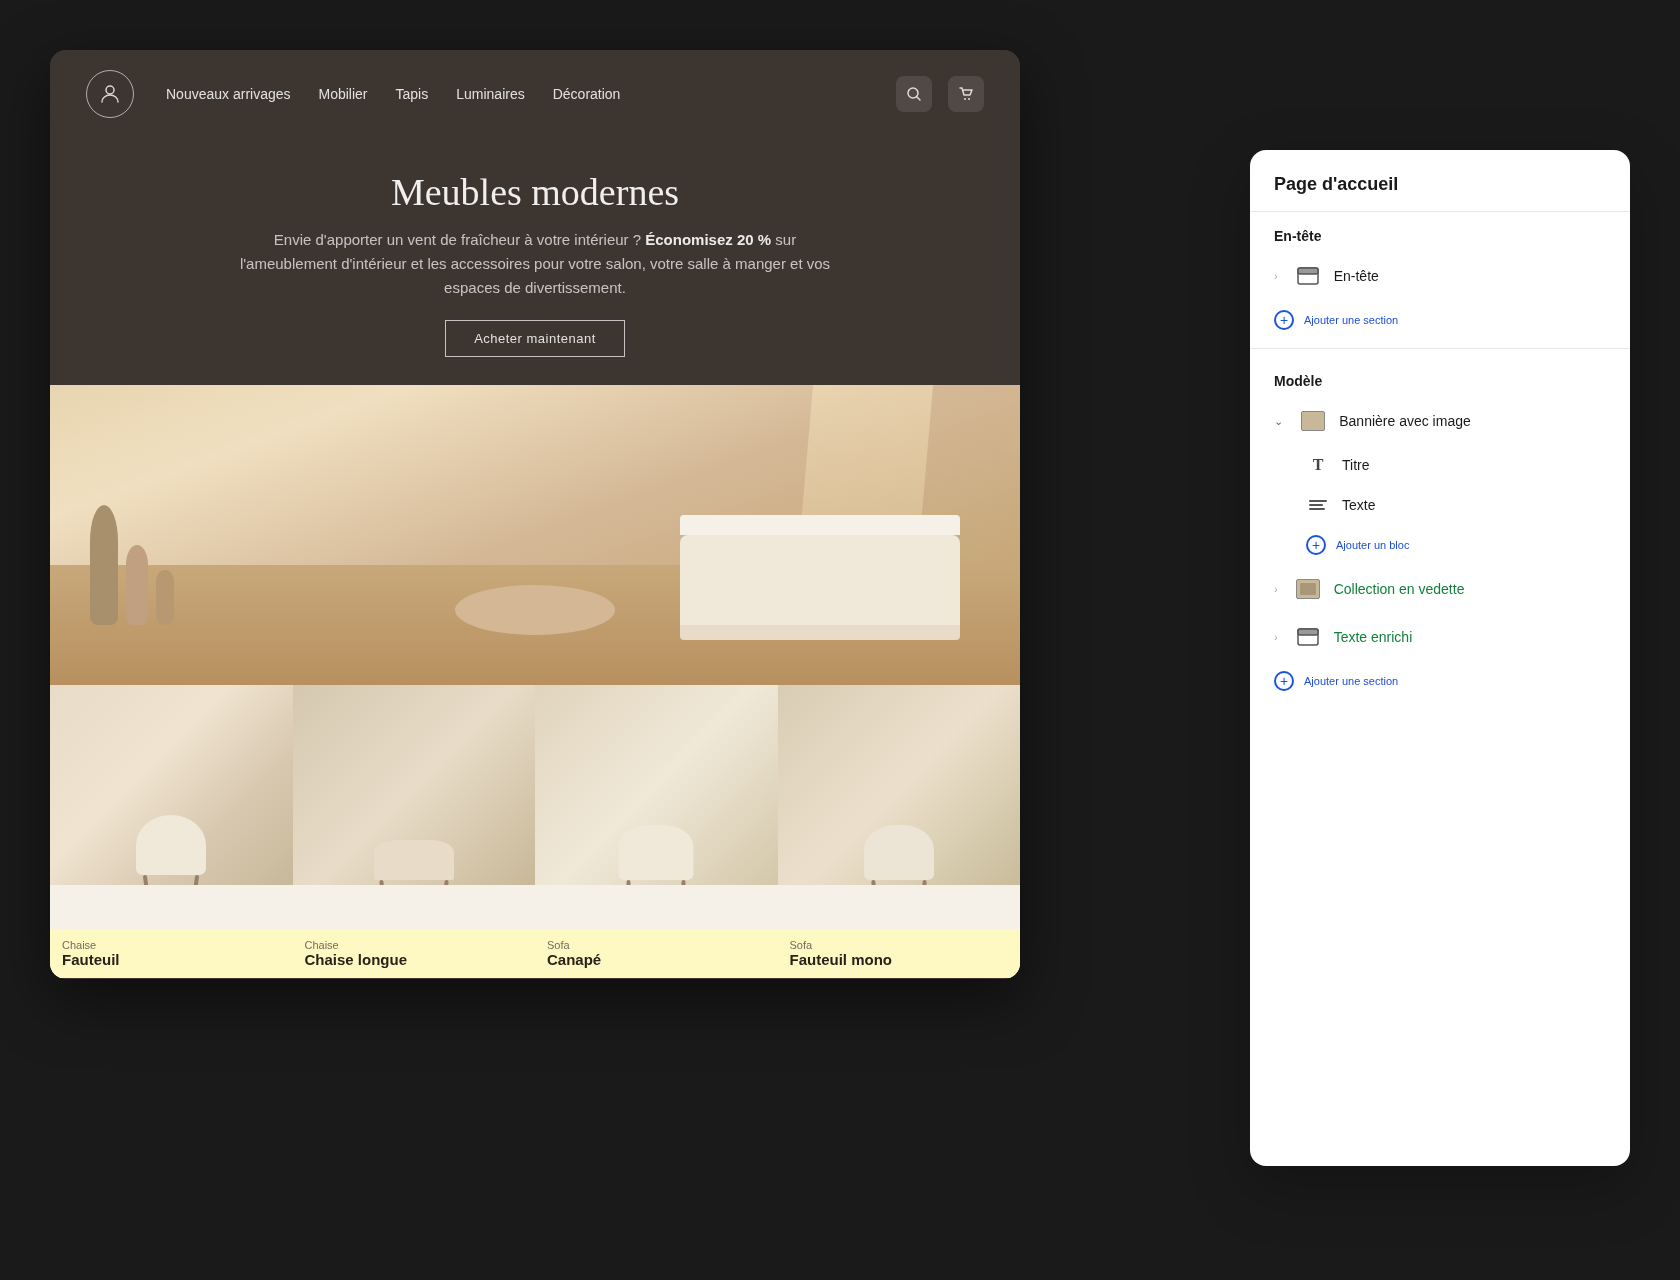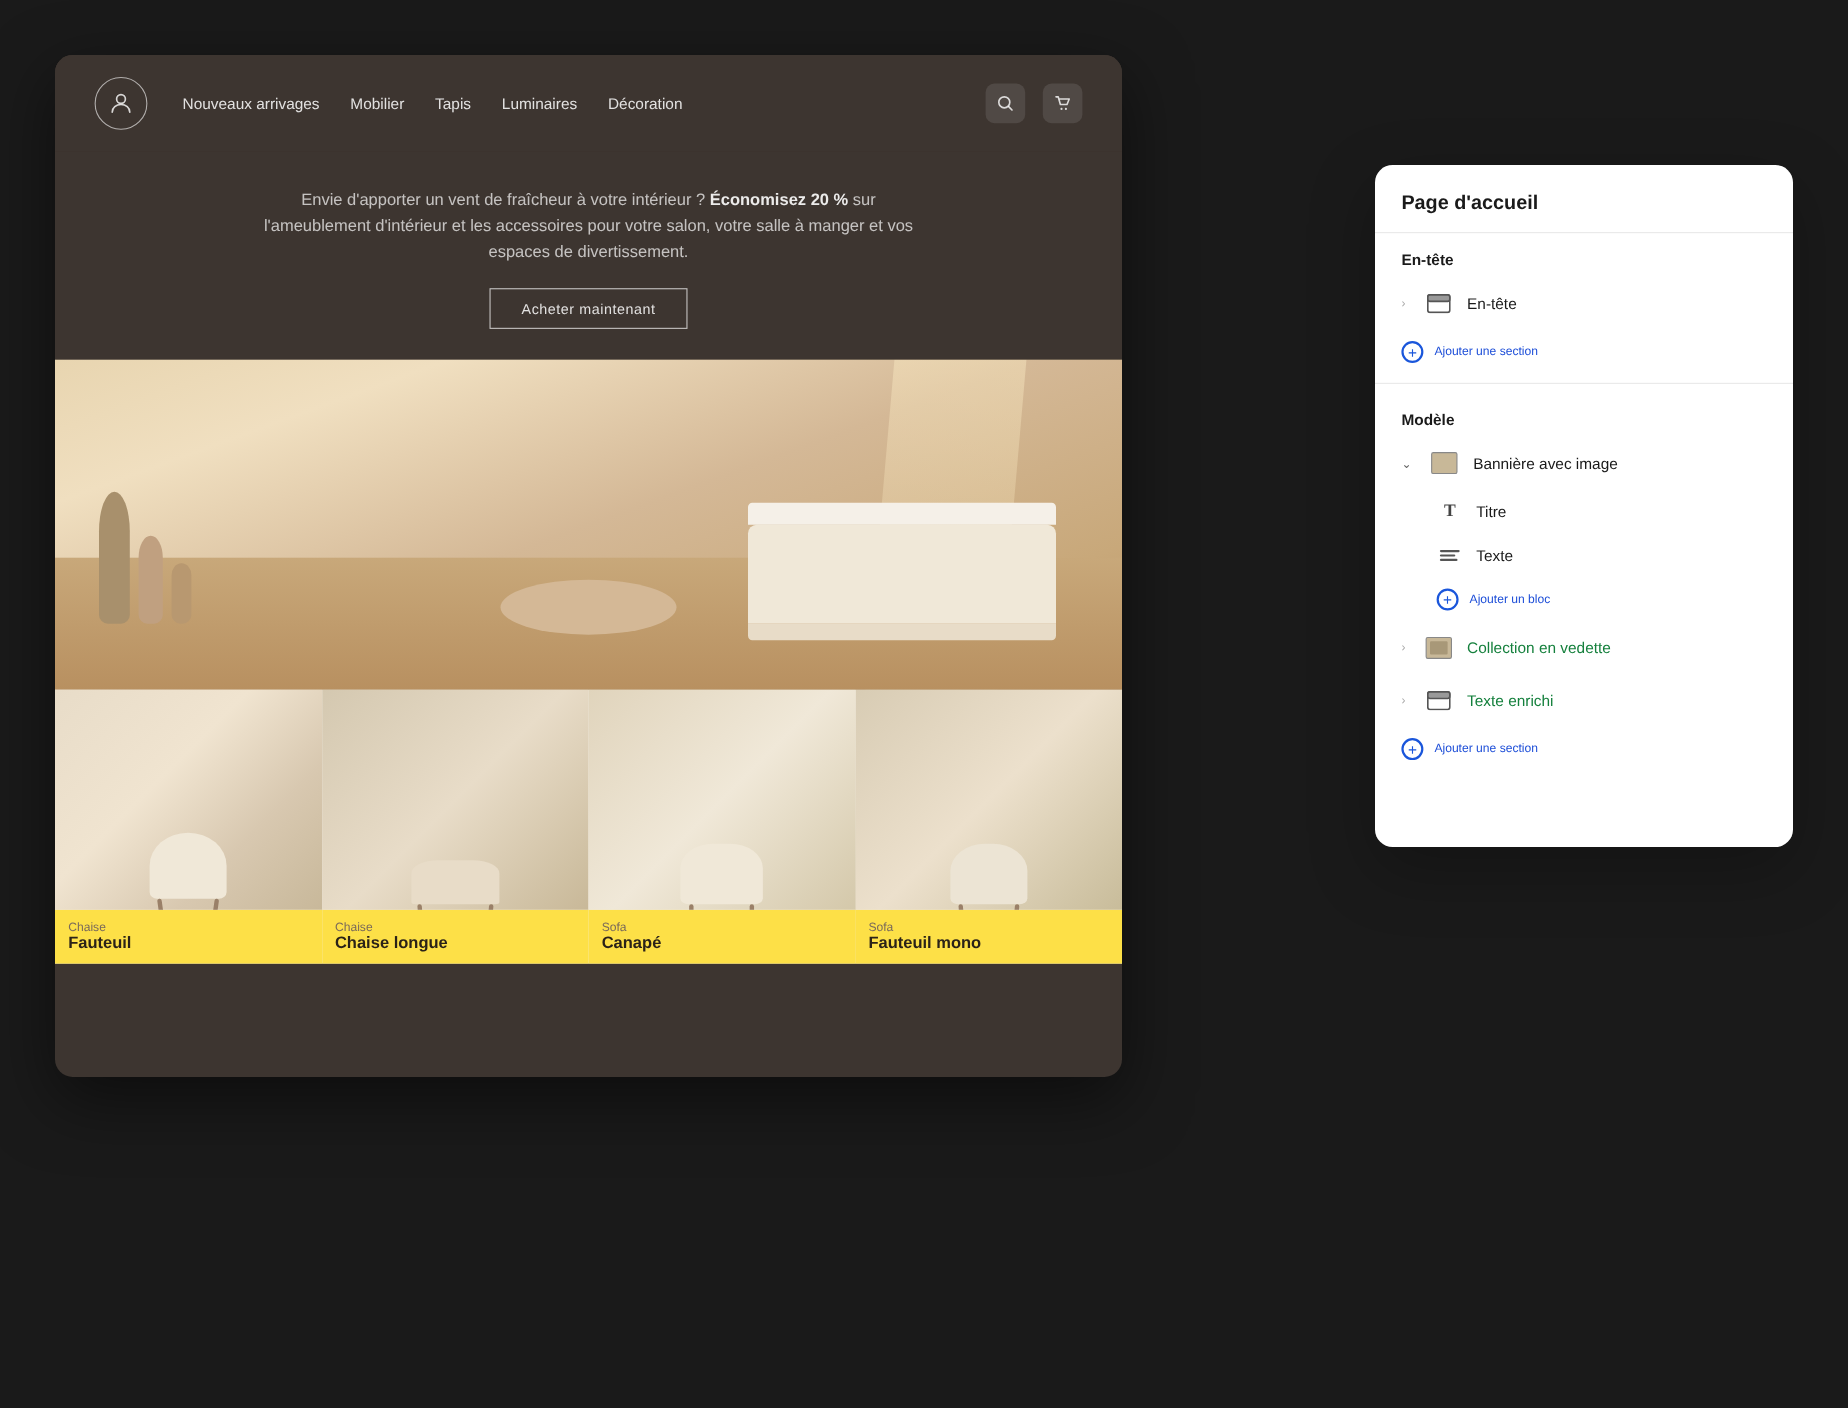--- a/index.html
+++ b/index.html
@@ -263,41 +263,42 @@
     
     .chair-silhouette {
       position: absolute;
       bottom: 10px;
       left: 50%;
       transform: translateX(-50%);
     }
 
     .product-info {
       padding: 10px 12px;
-      background: #fde047;
+      background: #fef9c3;
+      margin-top: 44px;
     }
 
     .product-category {
       font-size: 11px;
       color: #7a6a5a;
     }
 
     .product-name {
       font-size: 15px;
       color: #2a2218;
       font-weight: 600;
     }
 
     
     .panel {
       position: absolute;
       top: 100px;
       right: 0;
       width: 380px;
-      height: 620px;
+      height: 1016px;
       background: #ffffff;
       border-radius: 16px;
       box-shadow: 0 20px 60px rgba(0,0,0,0.25);
       overflow: hidden;
     }
 
     .panel-header {
       padding: 24px 24px 16px;
       border-bottom: 1px solid #e8e8e8;
     }
@@ -491,20 +492,21 @@
           <svg width="16" height="16" viewBox="0 0 16 16" fill="none">
             <path d="M2 2h2l2 7h6l2-5H5" stroke="rgba(255,255,255,0.8)" stroke-width="1.5" stroke-linecap="round" stroke-linejoin="round"></path>
             <circle cx="7" cy="13" r="1" fill="rgba(255,255,255,0.8)"></circle>
             <circle cx="11" cy="13" r="1" fill="rgba(255,255,255,0.8)"></circle>
           </svg>
         </div>
       </div>
     </nav>
 
     <div class="hero-section">
+      <h1 class="hero-title">Meubles modernes</h1>
       <p class="hero-text">
         <span>Envie d'apporter un vent de fraîcheur à votre intérieur ? </span><strong>Économisez 20 %</strong><span> sur l'ameublement d'intérieur et les accessoires pour votre salon, votre salle à manger et vos espaces de divertissement.</span>
       </p>
       <button class="hero-btn">Acheter maintenant</button>
     </div>
 
     <div class="hero-image">
       <div class="room-scene">
         <div class="window-light"></div>
         <div class="room-floor"></div>

